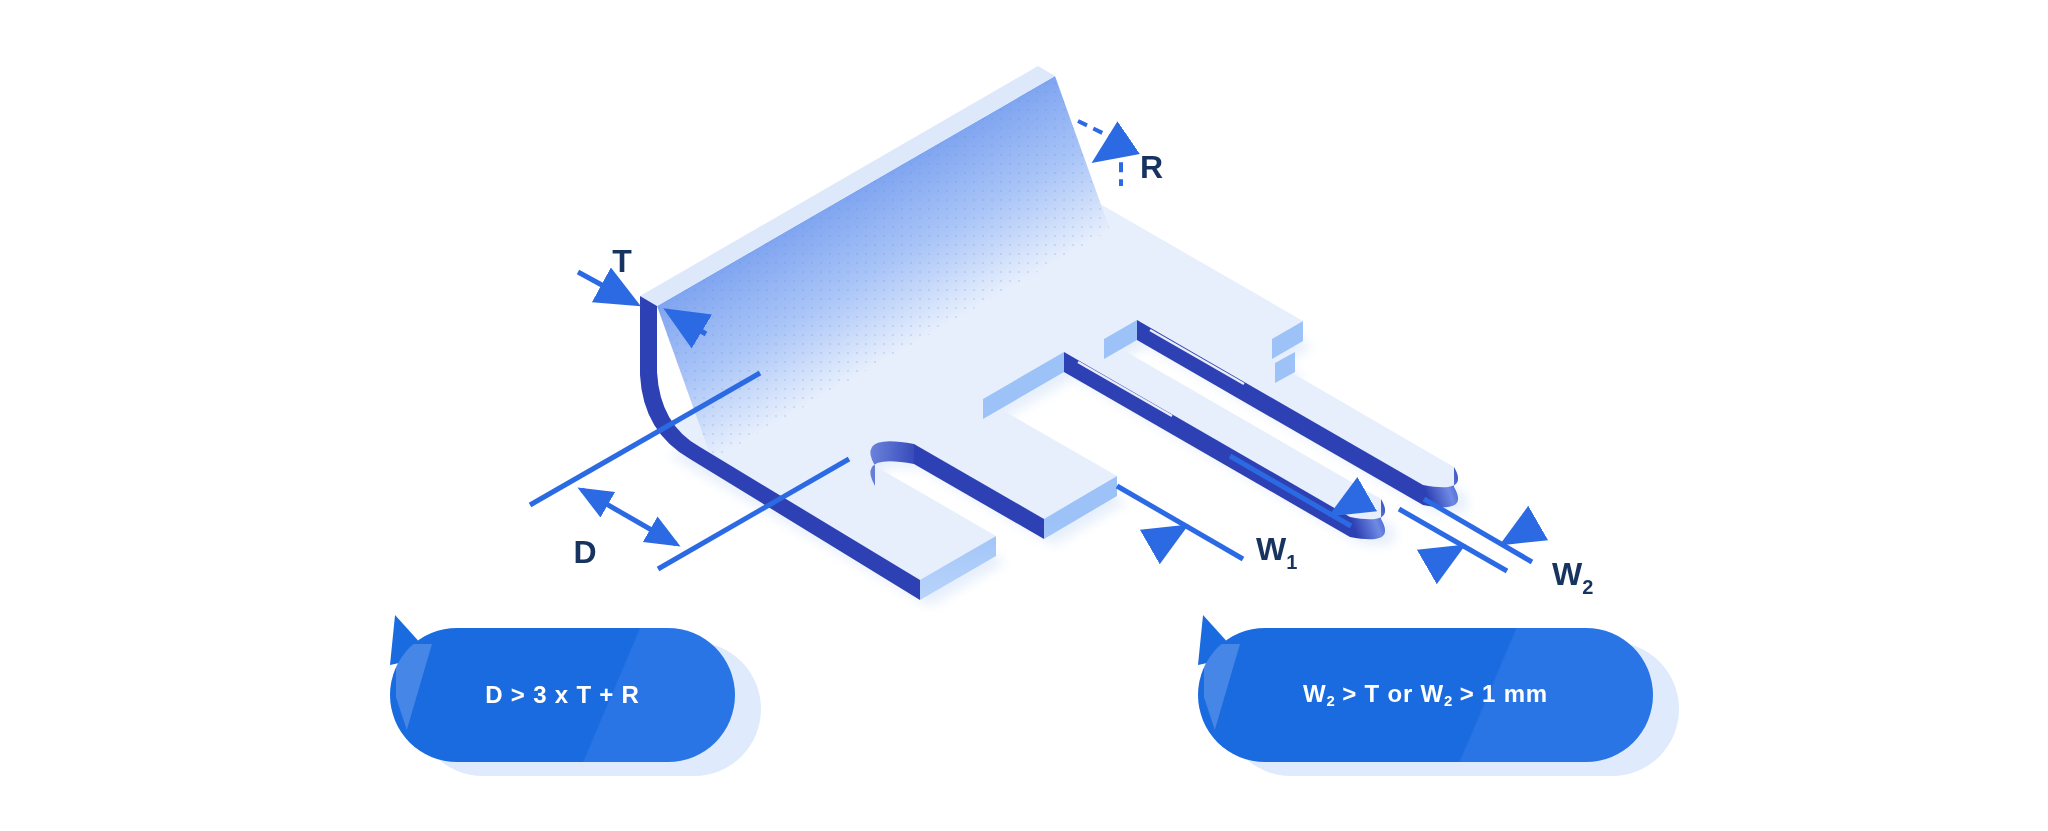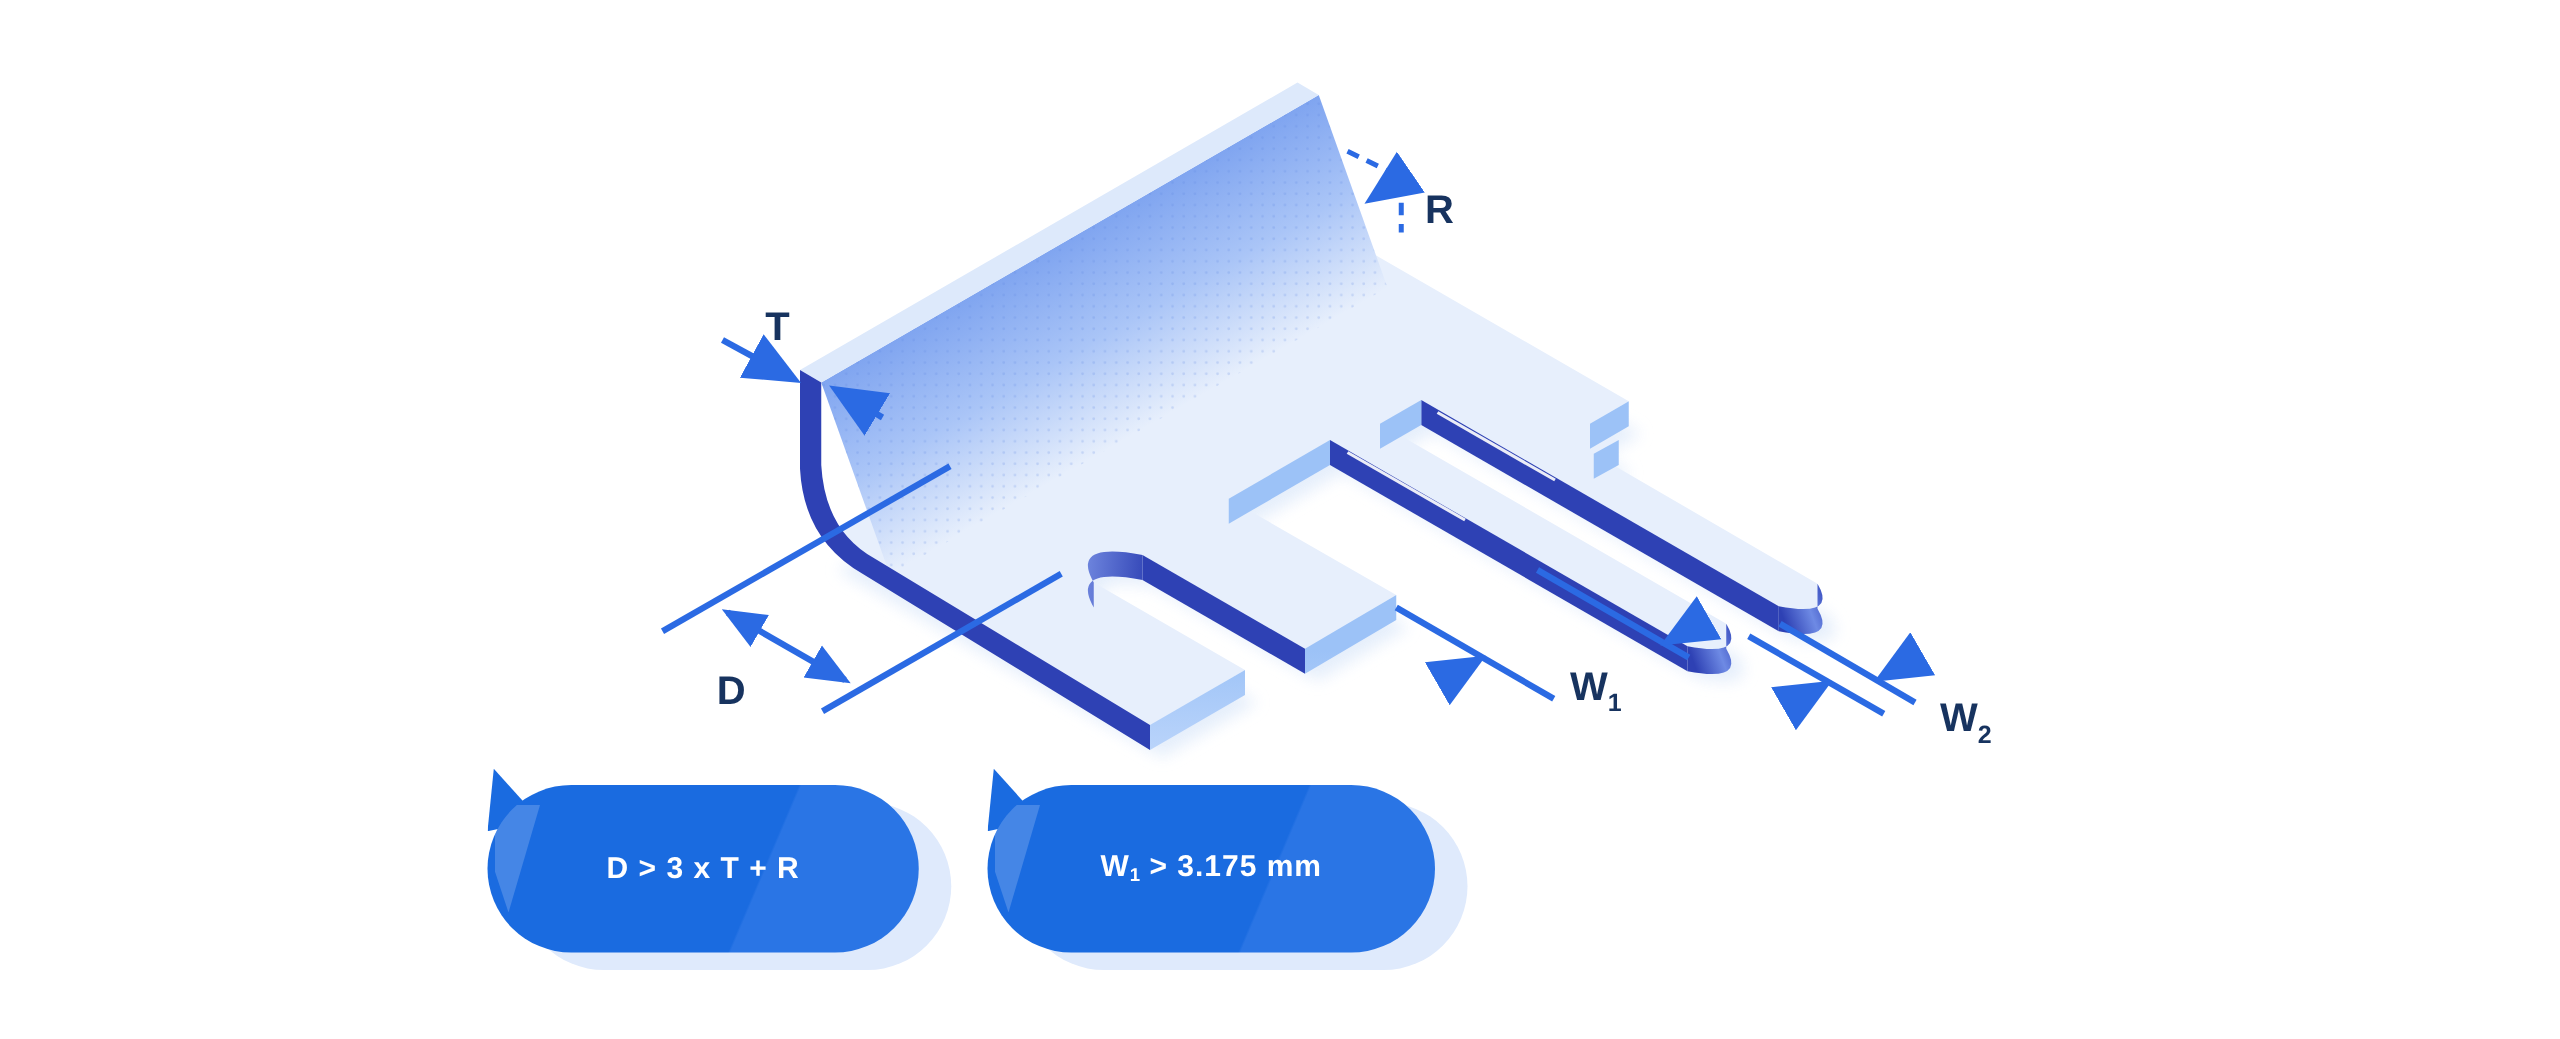--- a/index.html
+++ b/index.html
@@ -163,22 +163,22 @@
 
 
 <div class="pill-wrap" style="left:390px;width:345px;">
   <div class="pill-shadow"></div>
   <div class="pill-ear pill-fill" style="background: rgb(26, 107, 224);"></div>
   <div class="pill-body pill-grad" style="background: linear-gradient(113deg, rgb(26, 107, 224) 0%, rgb(26, 107, 224) 62%, rgb(42, 117, 229) 62.5%, rgb(42, 117, 229) 100%);">
     <div class="pill-text"><span>D &gt; 3 x T + R</span></div>
   </div>
 </div>
 
-<div class="pill-wrap" style="left:790px;width:358px;">
+
+<div class="pill-wrap" style="left:1198px;width:455px;">
   <div class="pill-shadow"></div>
   <div class="pill-ear pill-fill" style="background: rgb(26, 107, 224);"></div>
   <div class="pill-body pill-grad" style="background: linear-gradient(113deg, rgb(26, 107, 224) 0%, rgb(26, 107, 224) 62%, rgb(42, 117, 229) 62.5%, rgb(42, 117, 229) 100%);">
-    <div class="pill-text"><span>W</span><sub>1</sub><span> &gt; 3.175 mm</span></div>
+    <div class="pill-text"><span>W</span><sub>2</sub><span> &gt; T or W</span><sub>2</sub><span> &gt; 1 mm</span></div>
   </div>
 </div>
-
 
 </div>
 
 </body></html>

